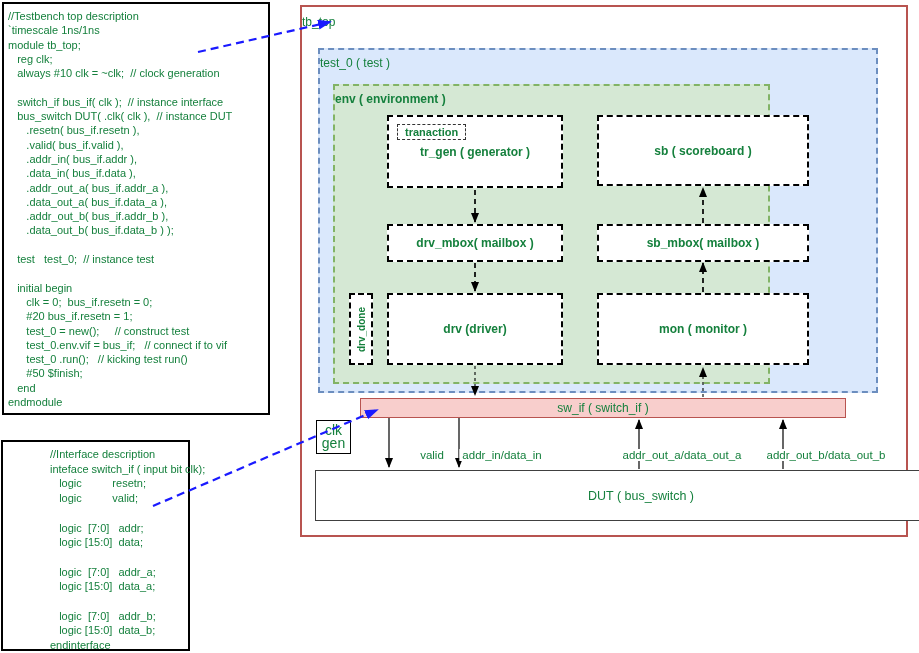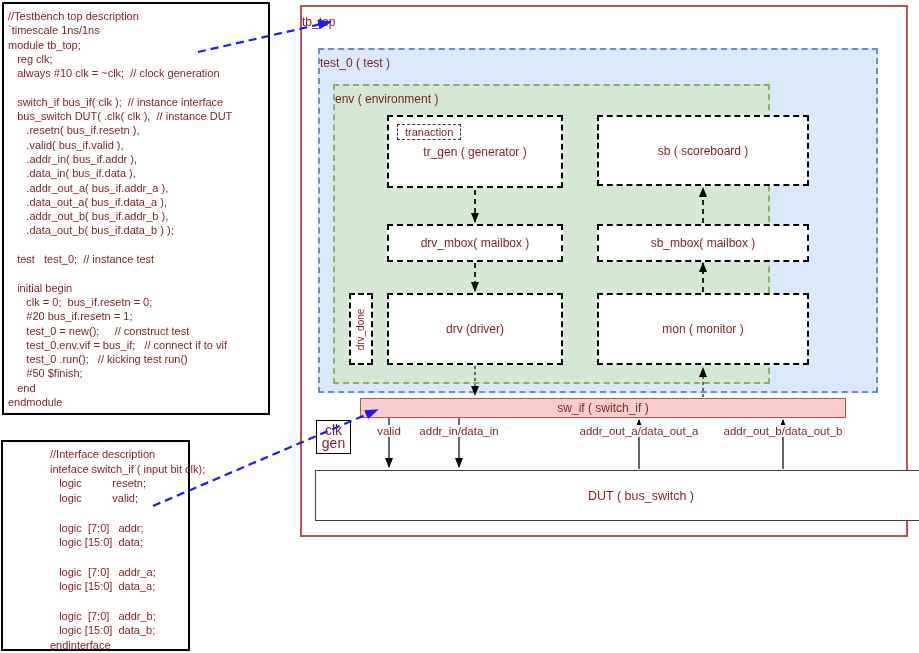--- a/index.html
+++ b/index.html
@@ -3,21 +3,21 @@
 <meta charset="utf-8">
 <style>
   * { box-sizing: border-box; margin: 0; padding: 0; }
   html,body { background:#ffffff; }
   .canvas {
     position: relative;
     width: 919px;
     height: 653px;
     background: #ffffff;
     font-family: "Liberation Sans", sans-serif;
-    color: #7f1d1d;
+    color: #15803d;
     overflow: hidden;
   }
   
   .code-box {
     position: absolute;
     background: #fff;
     border: 2px solid #000;
   }
   .code-box pre {
     font-family: "Liberation Sans", sans-serif;
@@ -38,21 +38,21 @@
   .ctr-label {
     position: absolute; left: 0; right: 0; 
     font-size: 12px;
   }
   #test0 {
     position: absolute; left: 16px; top: 41px; width: 560px; height: 345px;
     background: #dae8fc; border: 2px dashed #6c8ebf;
   }
   #env {
     position: absolute; left: 13px; top: 34px; width: 437px; height: 300px;
-    background: #d5e8d4; border: 2px dashed #82b366;
+    background: #d5e8d4; border: 2px dashed #82b366; font-weight: bold;
   }
   
   .blk {
     position: absolute; background: #fff; border: 2px dashed #000;
     display: flex; align-items: center; justify-content: center;
     font-size: 12px; text-align: center;
   }
   #tr-gen   { left: 52px;  top: 29px;  width: 176px; height: 73px; }
   #sb       { left: 262px; top: 29px;  width: 212px; height: 71px; }
   #drv-mbox { left: 52px;  top: 138px; width: 176px; height: 38px; }
@@ -80,21 +80,21 @@
   }
   #dut {
     position: absolute; left: 13px; top: 463px; width: 652px; height: 51px;
     background: #fff; border: 1.5px solid #404040;
     display: flex; align-items: center; justify-content: center; font-size: 12.5px;
   }
   
   .sig {
     position: absolute; transform: translateX(-50%);
     background: #fff; font-size: 11.5px; padding: 0 3px; white-space: nowrap;
-    z-index: 6; top: 425px;
+    z-index: 6; top: 449px; margin-left: 43px;
   }
   
   #arrows {
     position: absolute; left: 0; top: 0; width: 919px; height: 653px;
     z-index: 5; pointer-events: none;
   }
 </style>
 </head>
 <body>
 

